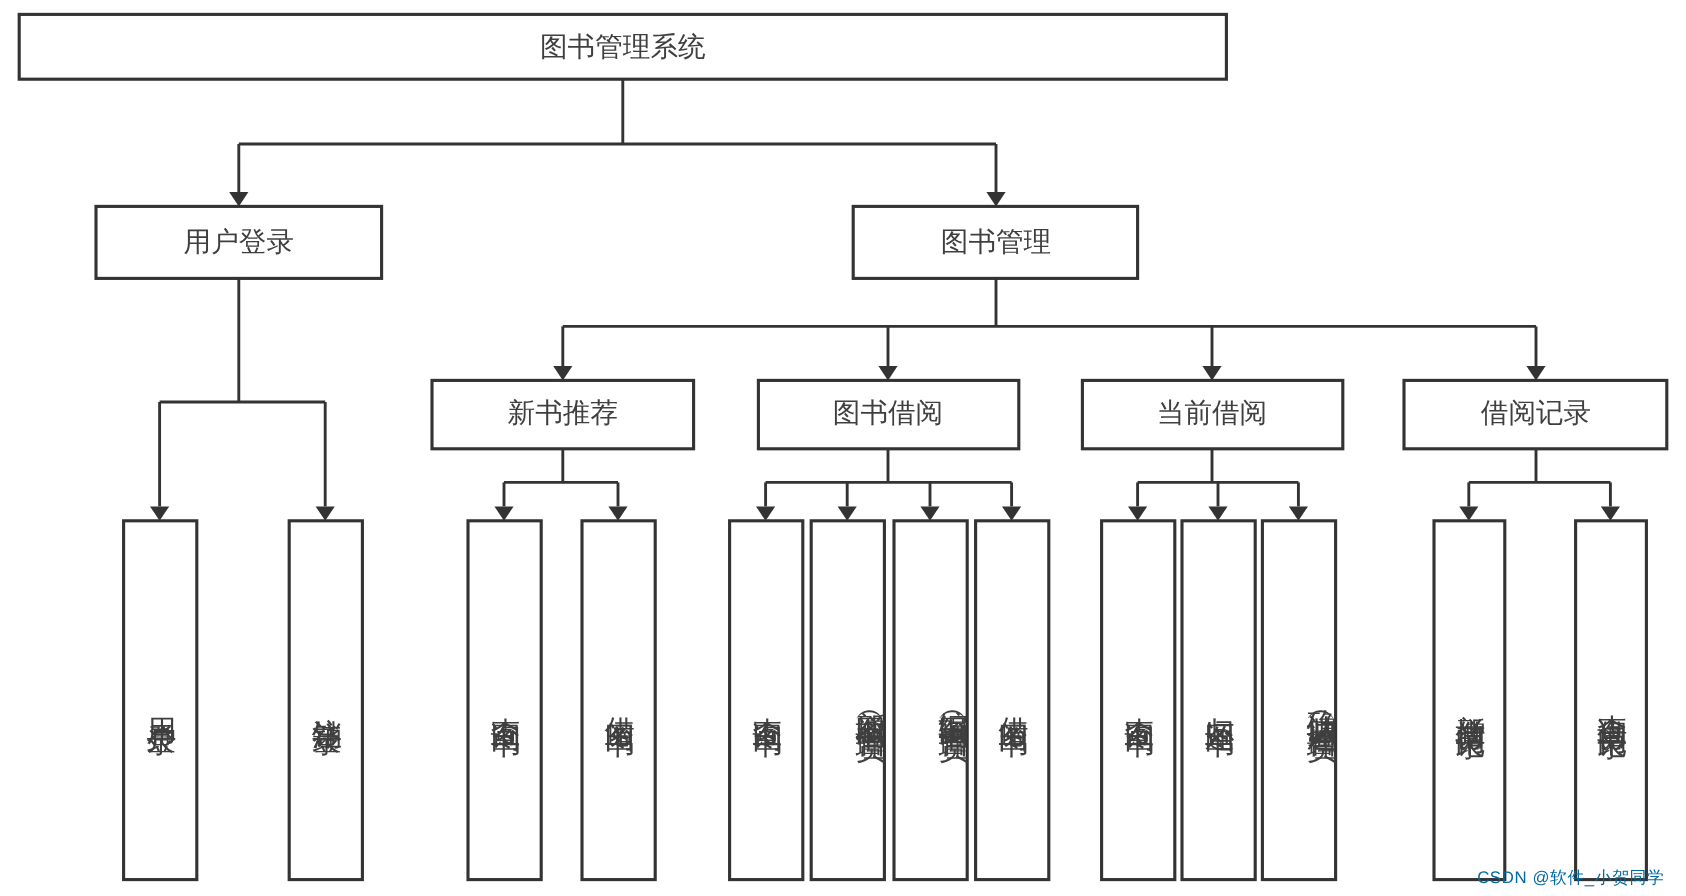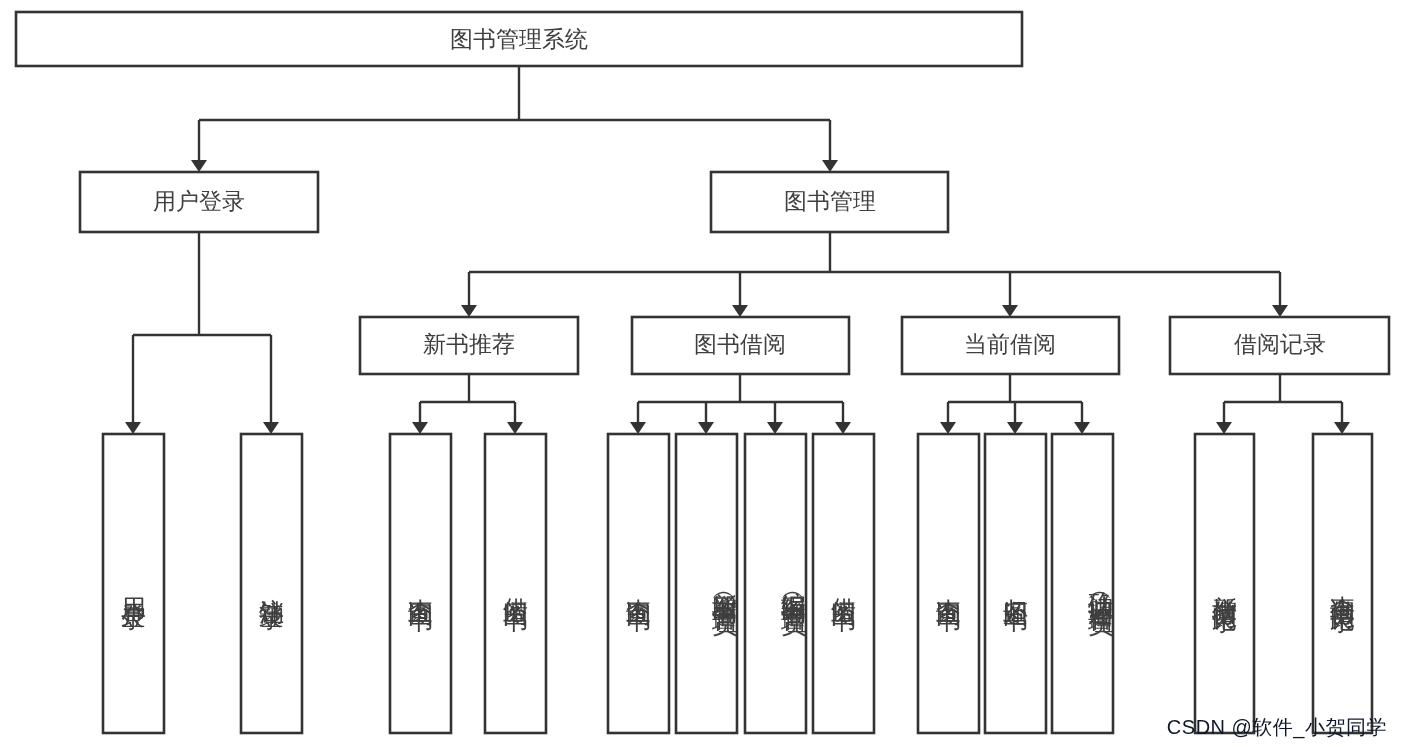--- a/index.html
+++ b/index.html
@@ -27,22 +27,22 @@
     width:100%;
     padding-top:4px;
     box-sizing:border-box;
   }
   .leaf-label.centered{align-items:center;padding-top:0;}
   #watermark{
     position:absolute;
     right:8px;
     bottom:6px;
     font-family:"Liberation Sans","DejaVu Sans",sans-serif;
-    font-size:20px;
-    color:#0f172a;
+    font-size:14px;
+    color:#0369a1;
     letter-spacing:0.5px;
     pointer-events:none;
     white-space:nowrap;
   }
 </style>
 </head>
 <body>
 
 <div id="stage">
 

